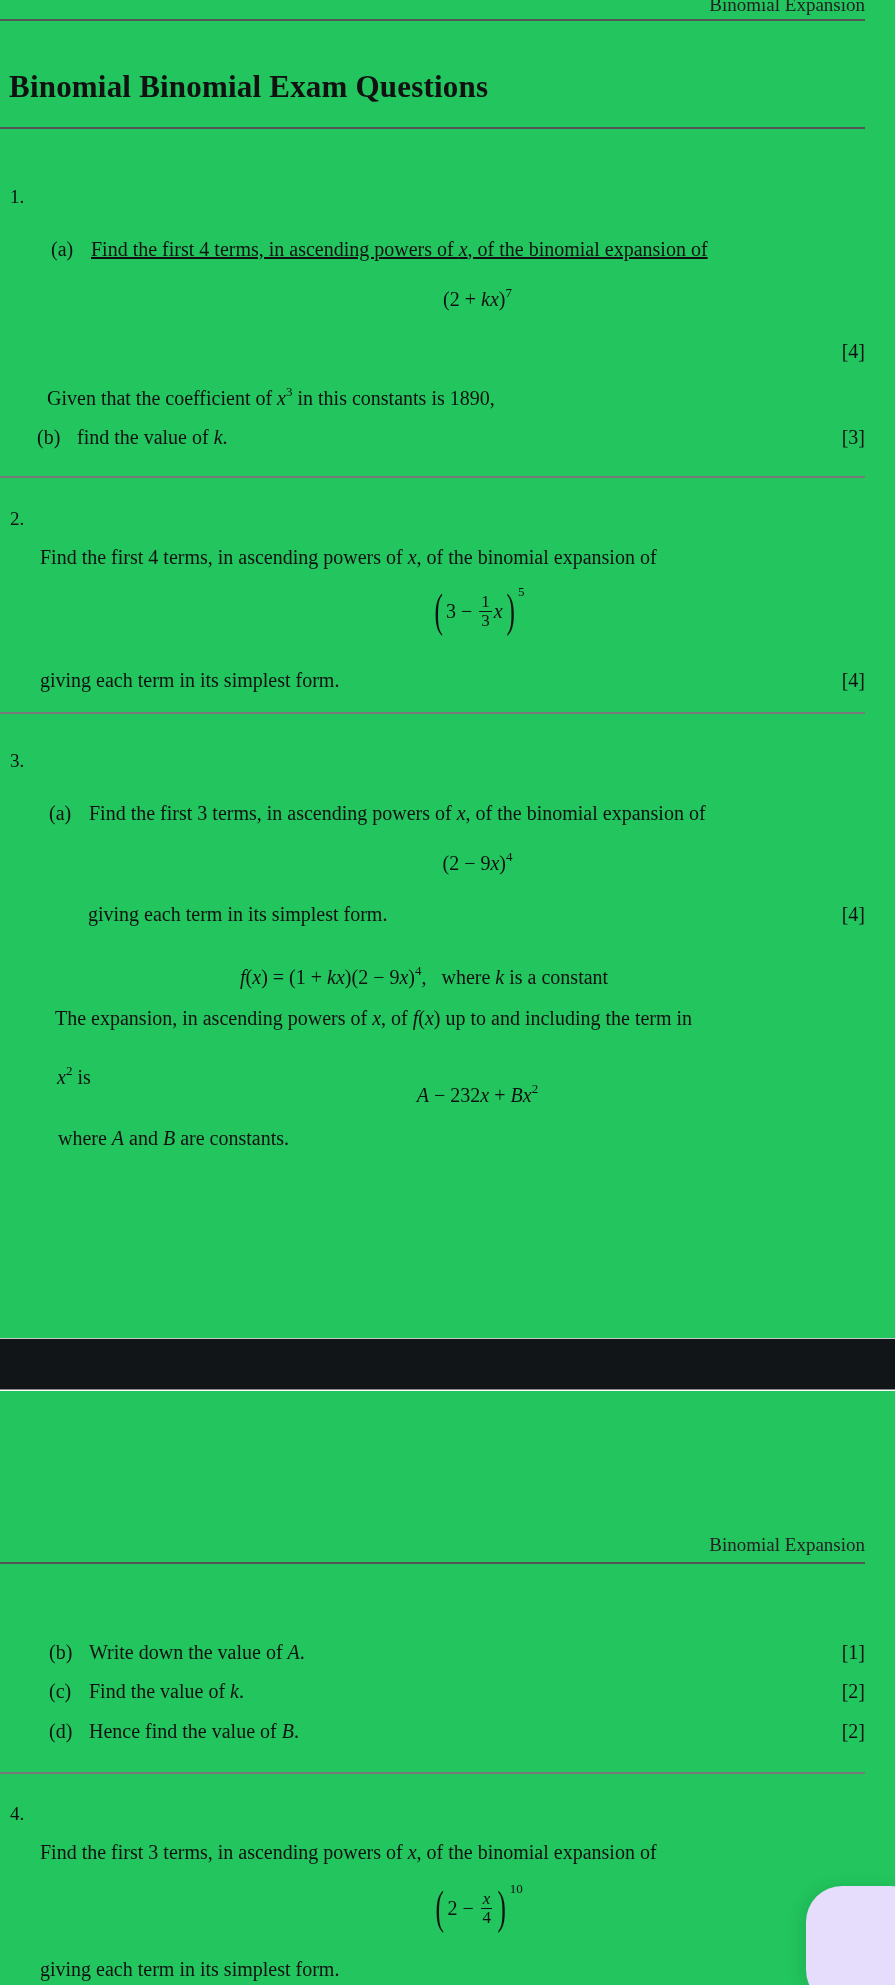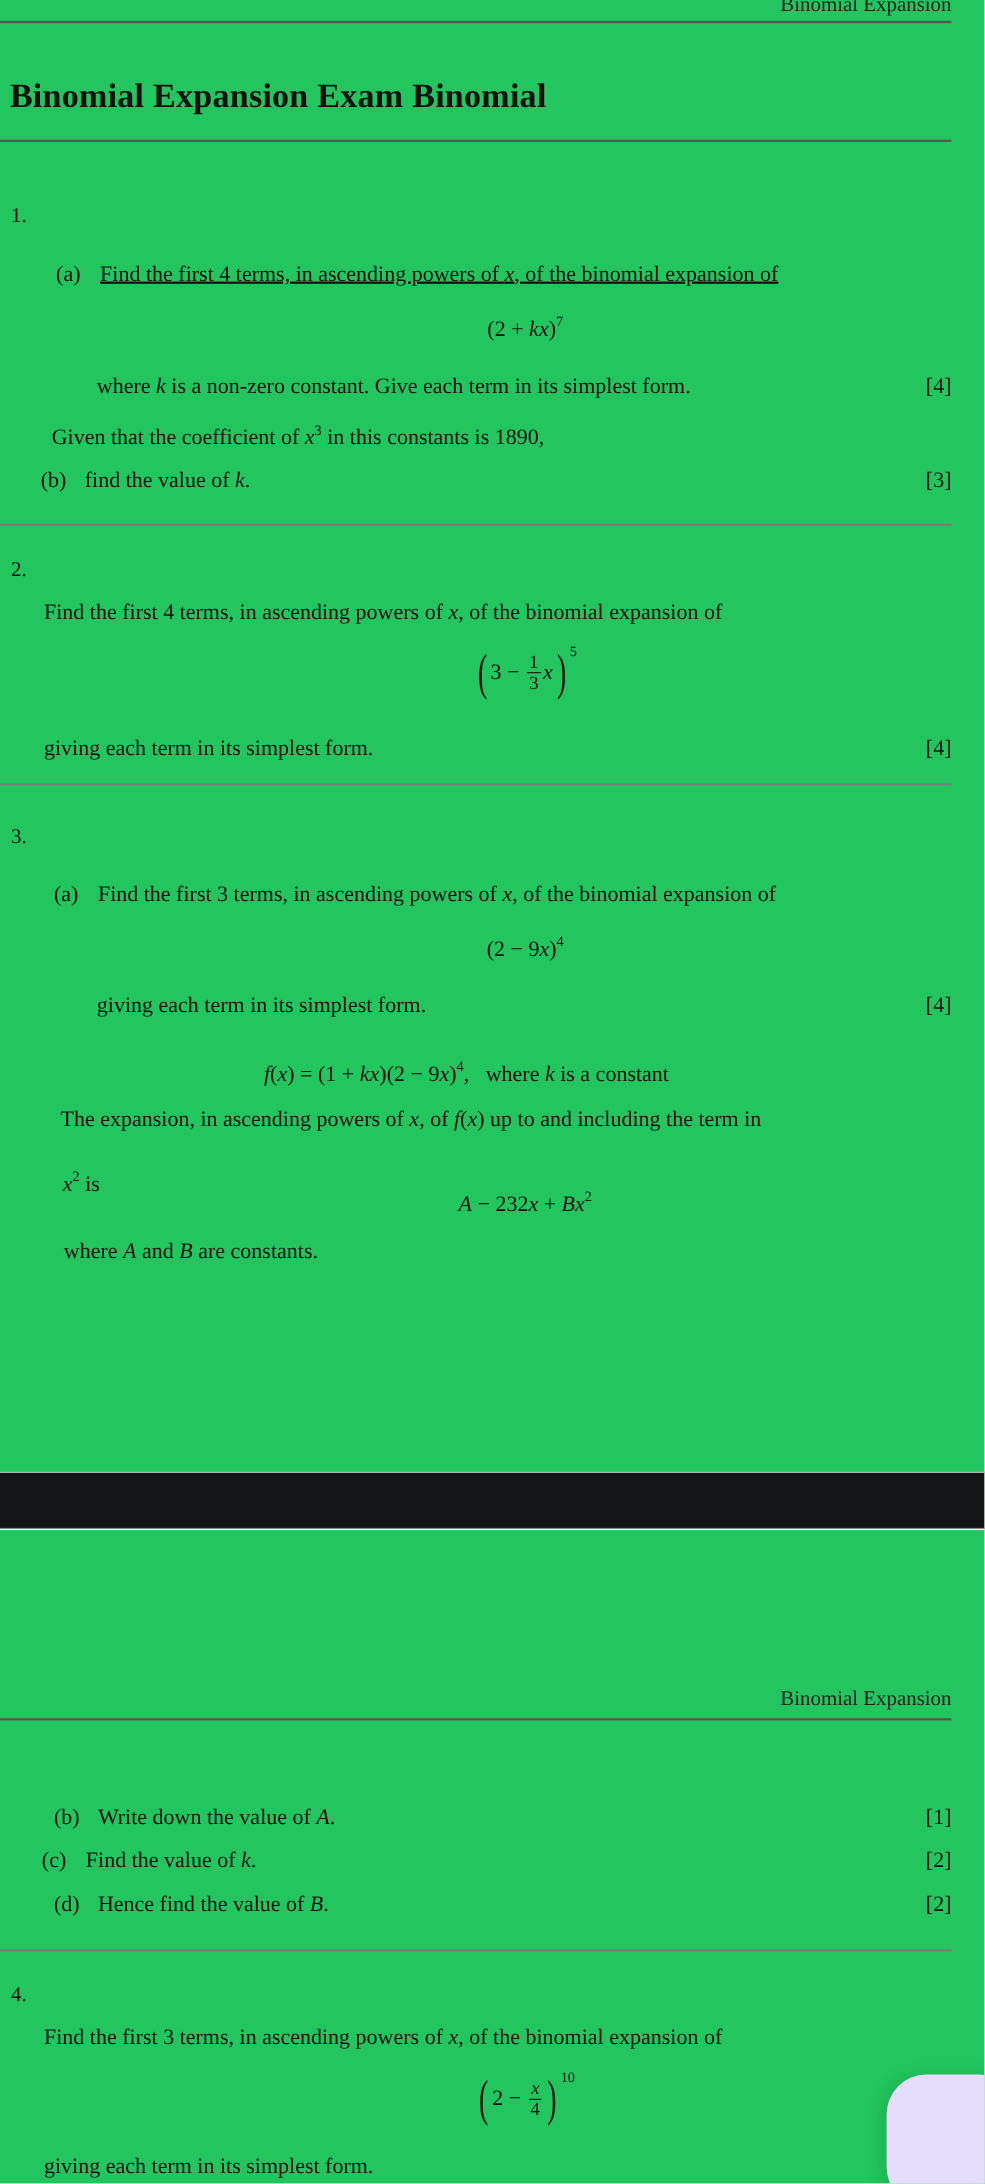--- a/index.html
+++ b/index.html
@@ -27,33 +27,30 @@
     .band { position: absolute; left: 0; top: 1338px; width: 895px; height: 52px; background: #121518; border-top: 1px solid #c8c8c8; border-bottom: 1px solid #888; }
     .fab { position: absolute; left: 806px; top: 1886px; width: 120px; height: 120px; border-radius: 36px; background: #e6dcfb; box-shadow: -6px 0 16px rgba(0,0,0,0.08); }
   </style>
 </head>
 <body>
 
 <div class="page" style="top:0; height:1338px;">
   <div class="hdr" style="top:-6px;">Binomial Expansion</div>
   <div class="rule thin" style="top:19px;"></div>
 
-  <div class="title" style="top:69px;">Binomial Expansion Exam Binomial</div>
+  <div class="title" style="top:69px;">Binomial Binomial Exam Questions</div>
   <div class="rule thin" style="top:127px;"></div>
 
   <div class="qnum" style="top:186px;">1.</div>
 
   <div class="line" style="left:51px; top:238px;text-decoration:underline;">
     <span class="lbl">(a)</span><span>Find the first 4 terms, in ascending powers of </span><i>x</i><span>, of the binomial expansion of</span>
   </div>
   <div class="center math" style="top:288px;">
     <span>(</span><span>2</span> <span>+</span> <i>k</i><i>x</i><span>)</span><sup>7</sup>
-  </div>
-  <div class="line" style="left:88px; top:340px;">
-    <span>where </span><i>k</i><span> is a non-zero constant. Give each term in its simplest form.</span>
   </div>
   <div class="mark" style="top:340px;">[4]</div>
 
   <div class="line" style="left:47px; top:387px;">
     <span>Given that the coefficient of </span><i>x</i><sup>3</sup><span> in this constants is 1890,</span>
   </div>
   <div class="line" style="left:37px; top:426px;">
     <span class="lbl">(b)</span><span>find the value of </span><i>k</i><span>.</span>
   </div>
   <div class="mark" style="top:426px;">[3]</div>
@@ -110,21 +107,21 @@
 
 <div class="page" style="top:1391px; height:594px;">
   <div class="hdr" style="top:143px;">Binomial Expansion</div>
   <div class="rule thin" style="top:171px;"></div>
 
   <div class="line" style="left:49px; top:250px;">
     <span class="lbl">(b)</span><span>Write down the value of </span><i>A</i><span>.</span>
   </div>
   <div class="mark" style="top:250px;">[1]</div>
 
-  <div class="line" style="left:38px; top:289px;">
+  <div class="line" style="left:49px; top:289px;">
     <span class="lbl">(c)</span><span>Find the value of </span><i>k</i><span>.</span>
   </div>
   <div class="mark" style="top:289px;">[2]</div>
 
   <div class="line" style="left:49px; top:329px;">
     <span class="lbl">(d)</span><span>Hence find the value of </span><i>B</i><span>.</span>
   </div>
   <div class="mark" style="top:329px;">[2]</div>
   <div class="rule" style="top:381px;"></div>
 

